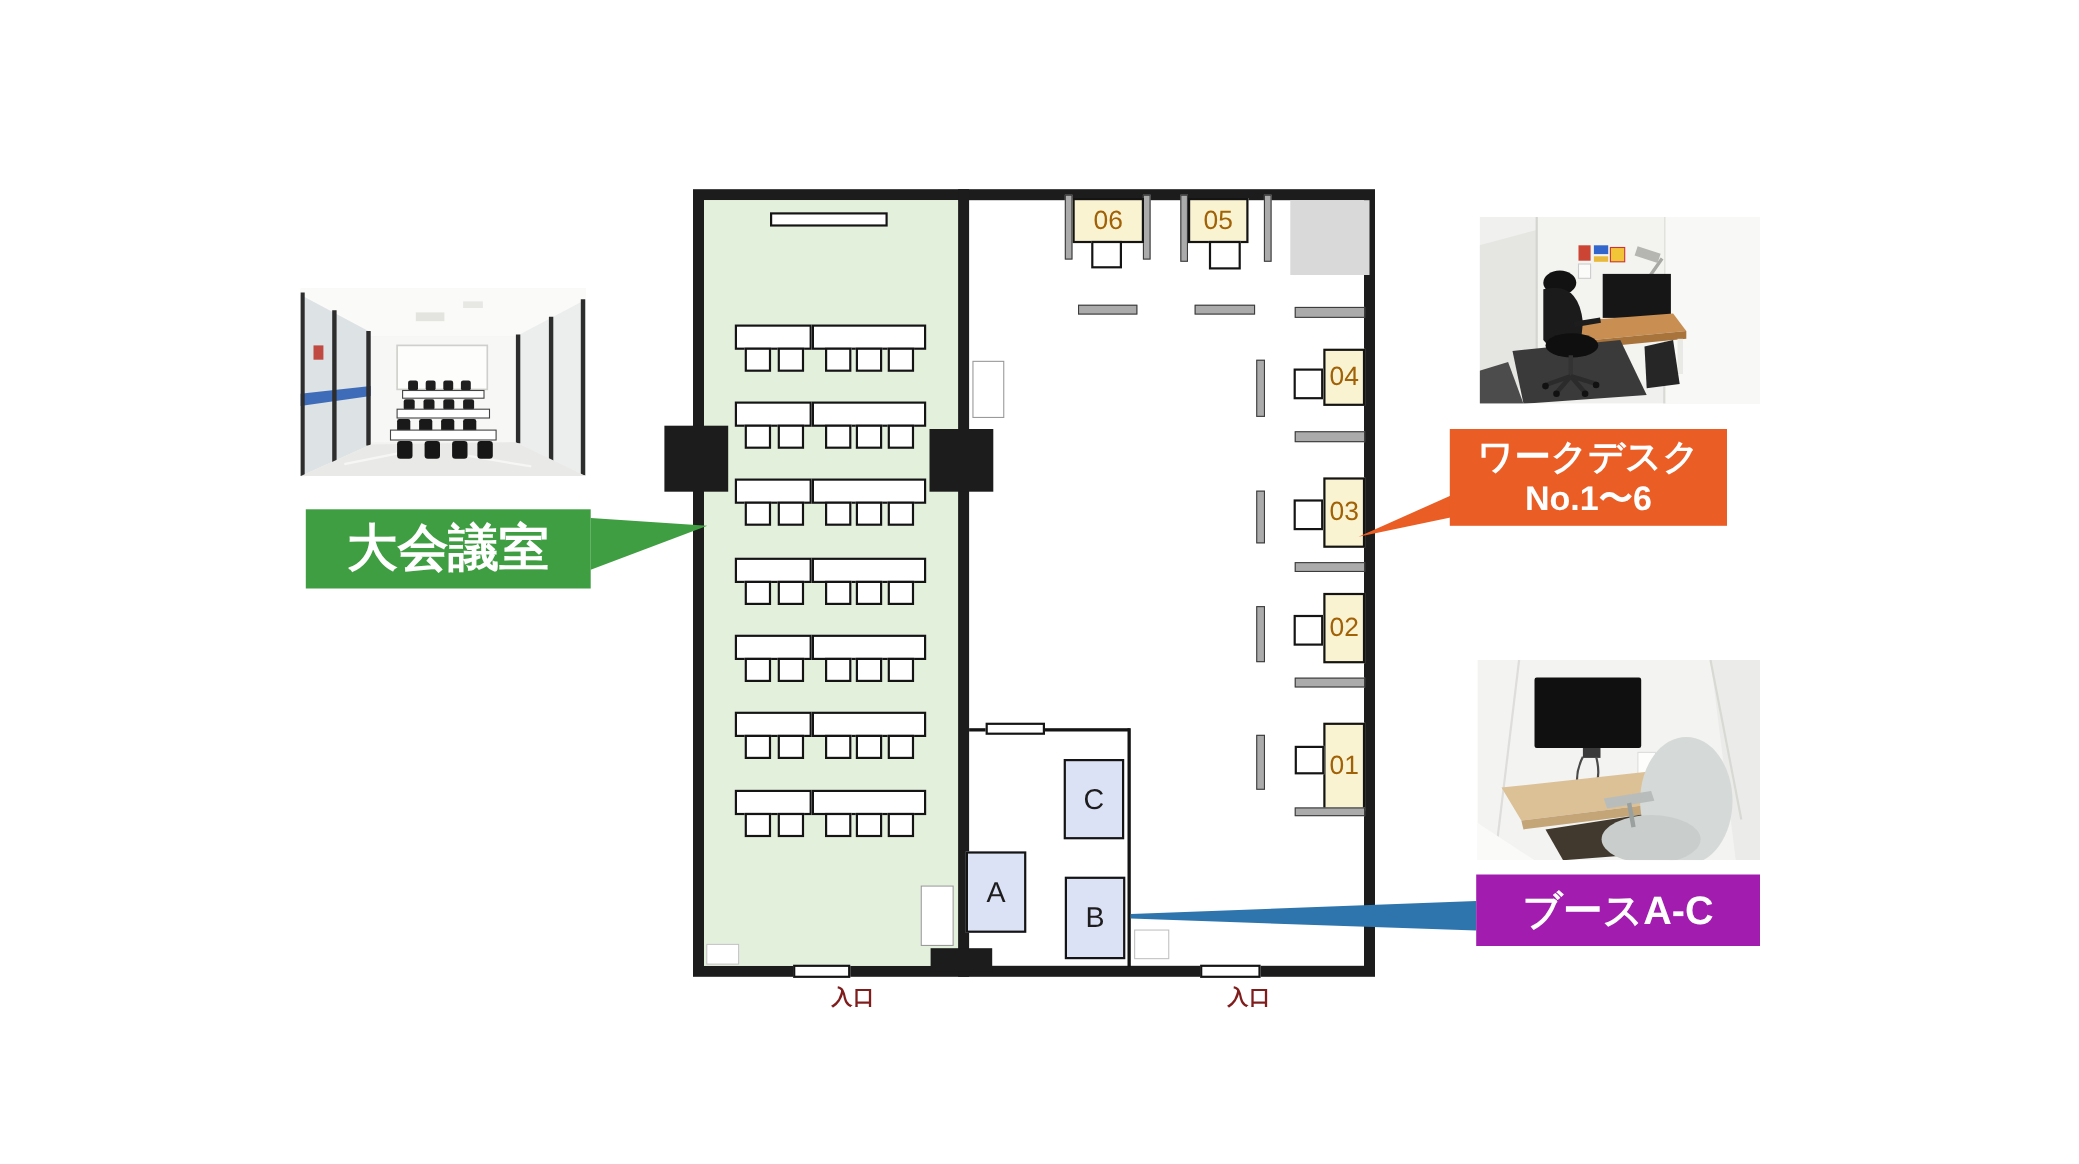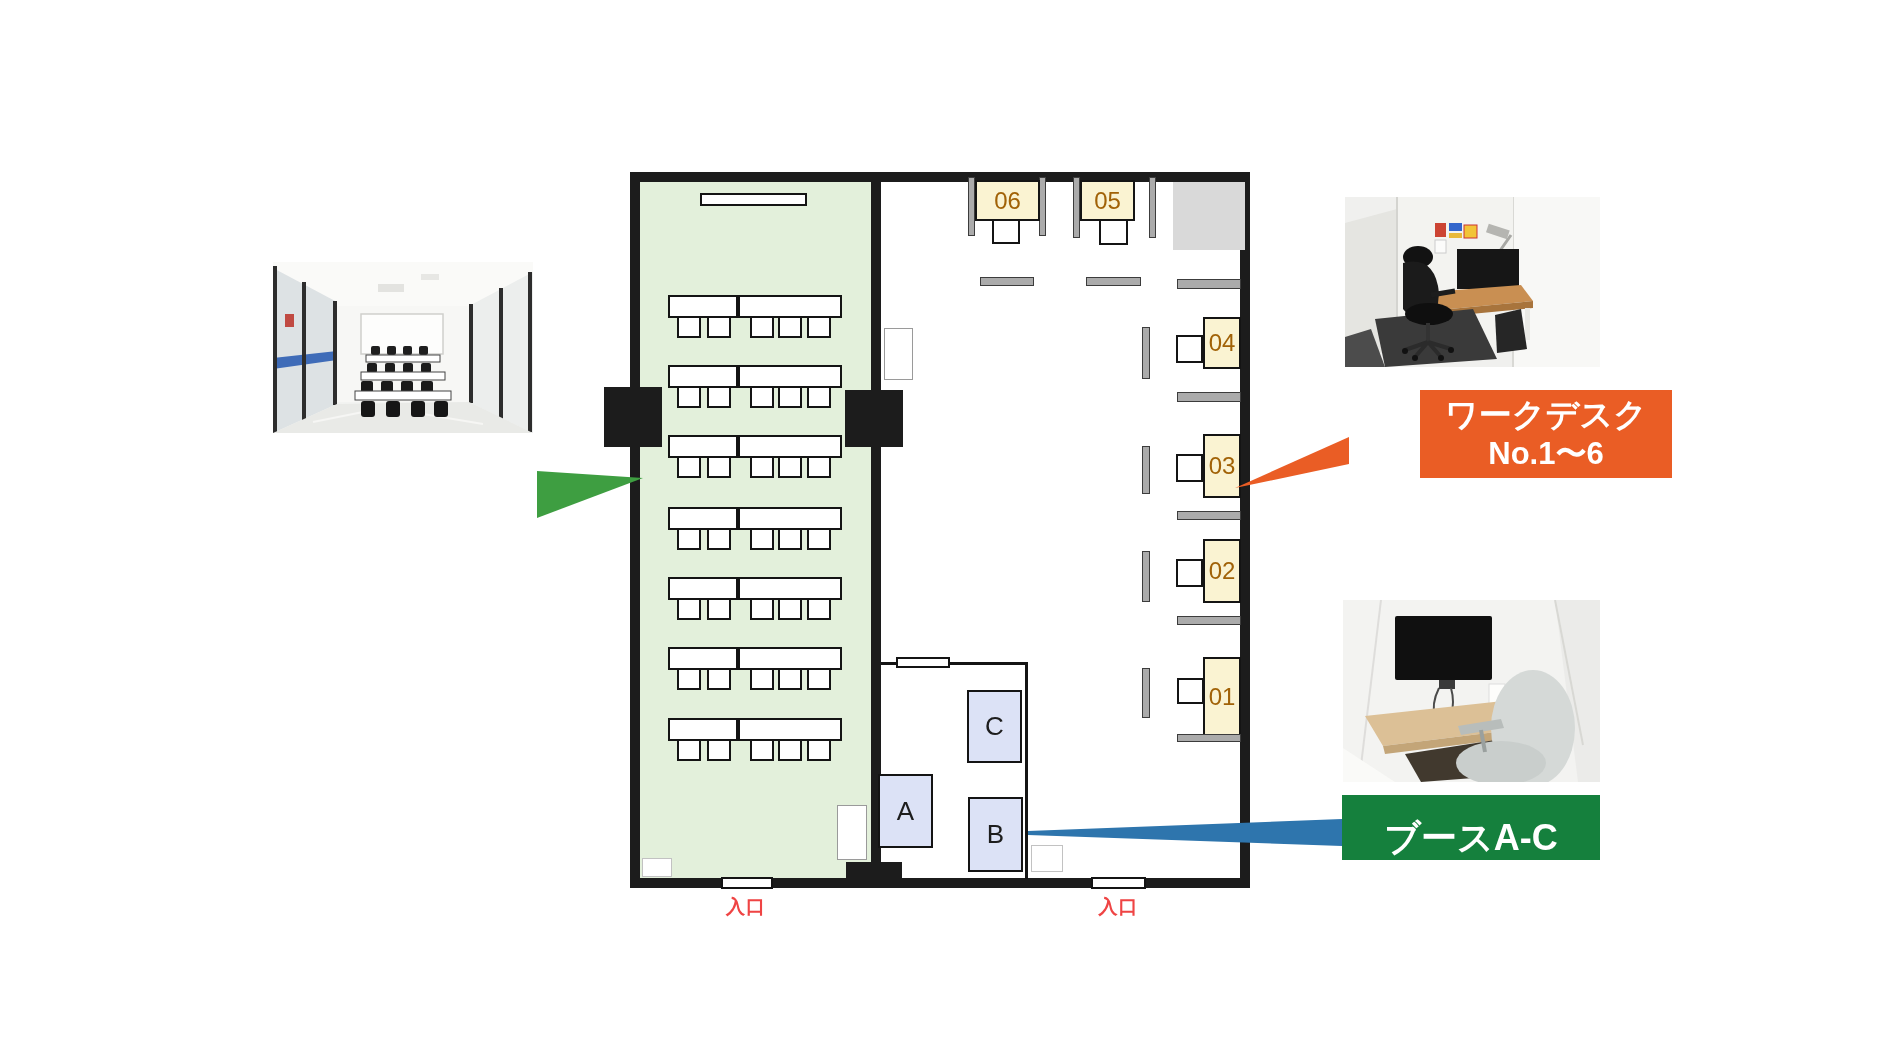--- a/index.html
+++ b/index.html
@@ -14,27 +14,27 @@
   .door-white.lt{border-color:#c2c2c2;}
   .block{background:#1c1c1c;}
   .gray-sq{background:#D9D9D9;}
   .bar{background:#ABABAB;border:1px solid #3c3c3c;}
   .booth-line{background:#141414;}
   .table,.chair{background:#fff;border:2px solid #141414;}
   .desk{background:#FAF3D2;border:2px solid #141414;display:flex;align-items:center;justify-content:center;
         font-size:24px;color:#a16207;}
   .booth{background:#DCE2F6;border:2px solid #141414;display:flex;align-items:center;justify-content:center;
         font-size:26px;color:#1d1d1d;}
-  .entrance{font-weight:bold;font-size:19px;color:#ef4444;text-align:center;letter-spacing:1px;}
+  .entrance{font-weight:bold;font-size:19px;color:#7f1d1d;text-align:right;letter-spacing:1px;}
   .callout{color:#fff;font-weight:bold;display:flex;flex-direction:column;align-items:center;justify-content:center;
            text-align:center;line-height:1.25;}
   .callout-green{background:#3E9E41;font-size:46px;}
   .callout-orange{background:#EA5D25;font-size:33px;}
   .callout-orange .l2{font-size:31px;}
-  .callout-blue{background:#15803d;font-size:36px;justify-content:flex-end;}
+  .callout-blue{background:#a21caf;font-size:36px;}
   .photo{padding:0;margin:0;overflow:hidden;}
   .photo svg{display:block;width:100%;height:100%;}
   .overlay{pointer-events:none;}
 </style>
 </head>
 <body>
 
 <div class="canvas">
 
   <figure class="a photo" style="left:273px;top:262px;width:260px;height:171px">
@@ -265,21 +265,24 @@
   <div class="a booth" style="left:968px;top:797px;width:55px;height:75px">
     <span>B</span>
     </div>
 
   <svg class="a overlay" style="left:0;top:0" width="1890" height="1058" viewBox="0 0 1890 1058">
     <polygon points="537,471 643,478 537,518" fill="#3E9E41"></polygon>
     <polygon points="1349,437 1235,488 1349,464" fill="#EA5D25"></polygon>
     <polygon points="1028,831 1342,819 1342,846 1028,835" fill="#2E75AD"></polygon>
   </svg>
 
-  <div class="a callout callout-orange" style="left:1420px;top:390px;width:252px;height:88px">
+  <div class="a callout callout-green" style="left:278px;top:463px;width:259px;height:72px">
+    <span>大会議室</span>
+  </div>
+  <div class="a callout callout-orange" style="left:1318px;top:390px;width:252px;height:88px">
     <span class="l1">ワークデスク</span>
     <span class="l2">No.1〜6</span>
   </div>
   <div class="a callout callout-blue" style="left:1342px;top:795px;width:258px;height:65px">
     <span>ブースA-C</span>
   </div>
 
 </div>
 
 </body></html>

